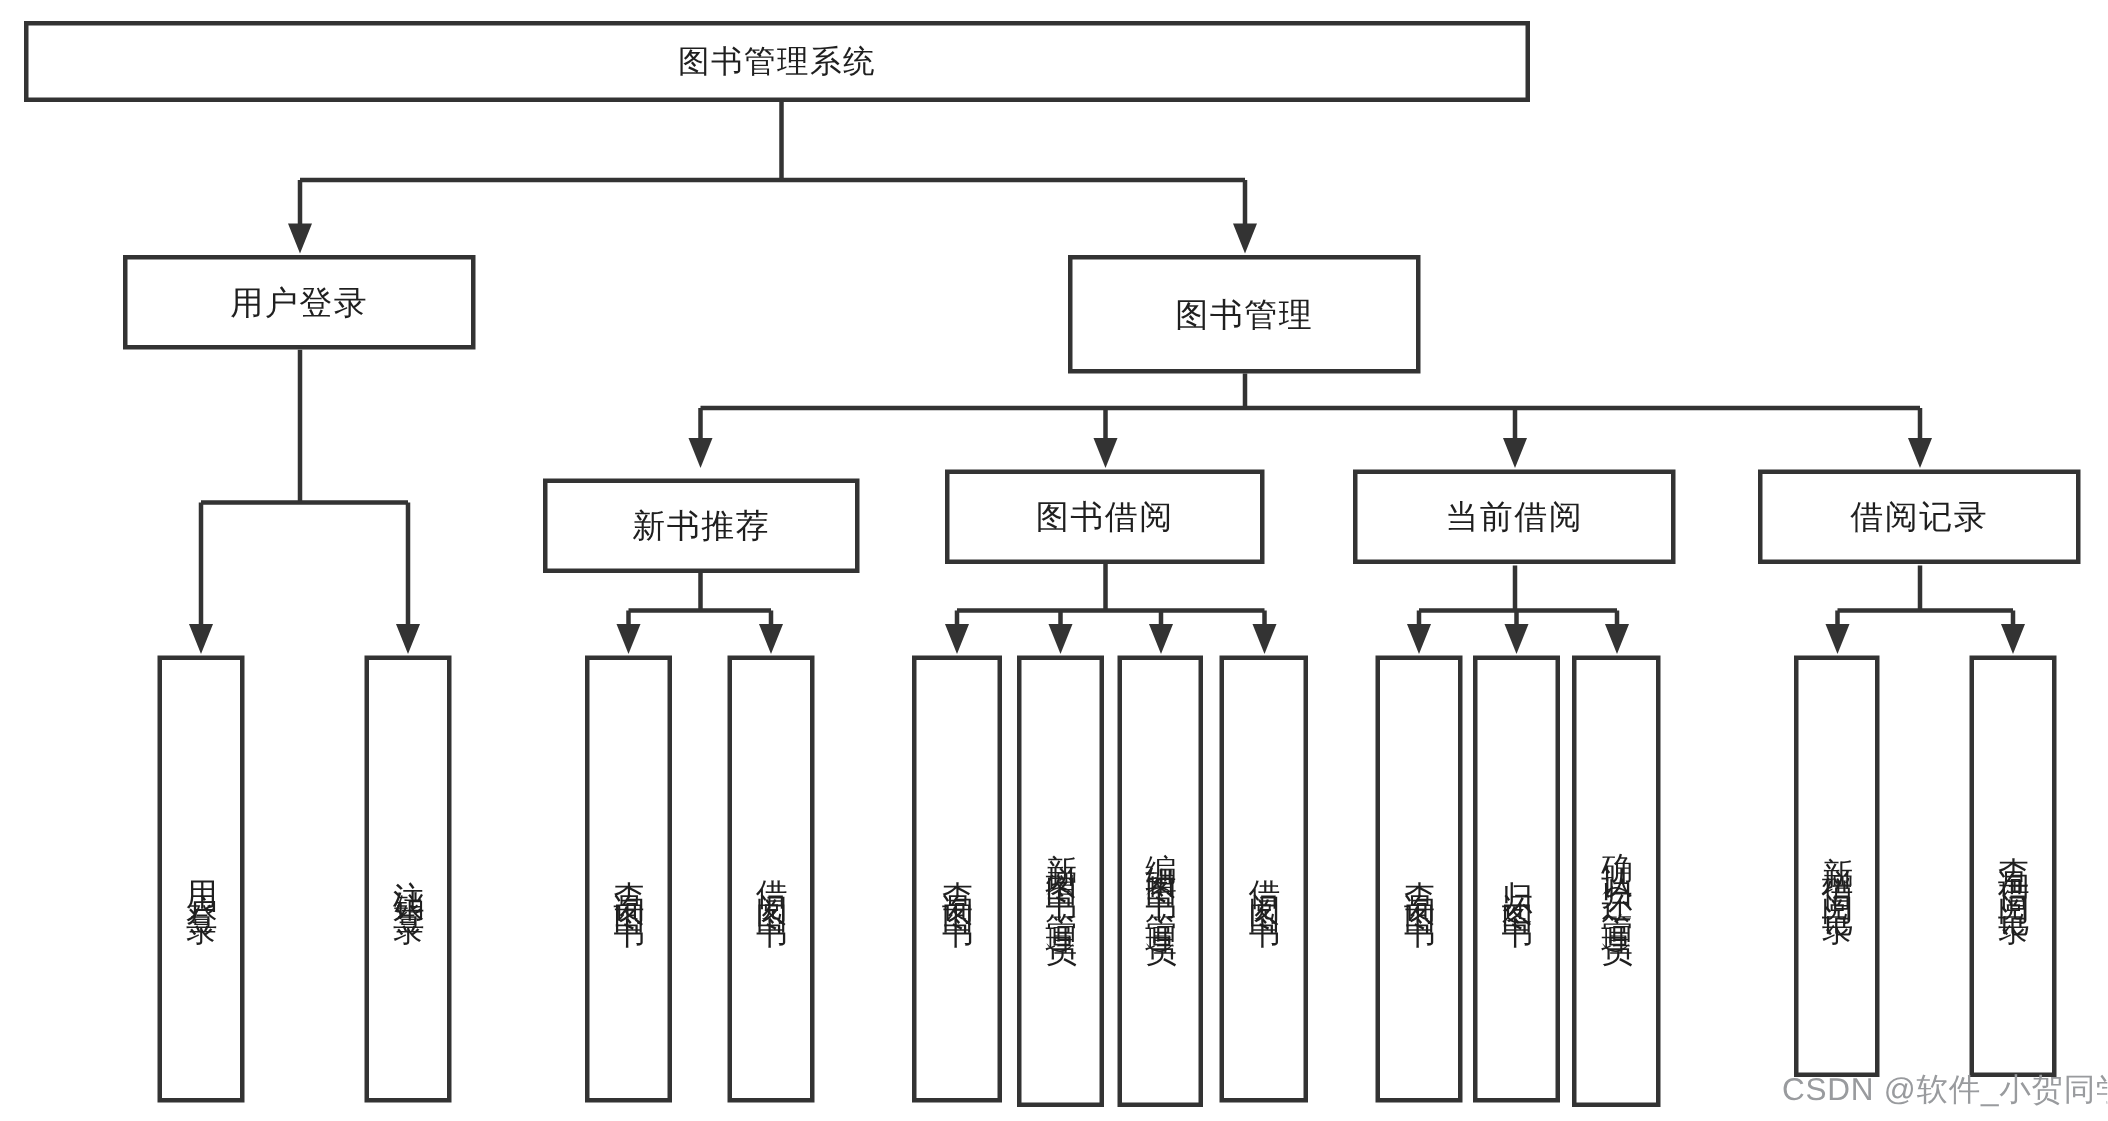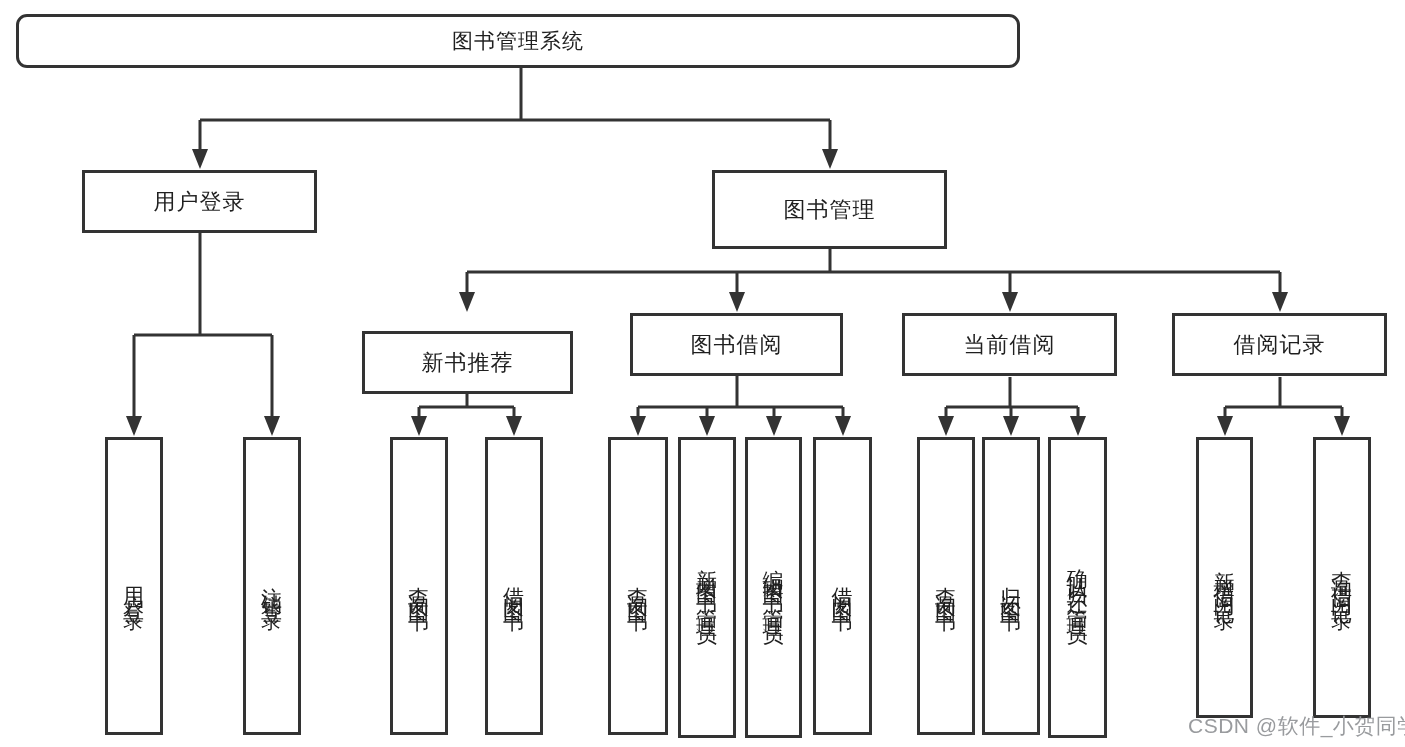--- a/index.html
+++ b/index.html
@@ -100,32 +100,32 @@
       <polygon points="766,416 782,416 774,436"></polygon>
       <polygon points="835,416 851,416 843,436"></polygon>
       <polygon points="938,416 954,416 946,436"></polygon>
       <polygon points="1003,416 1019,416 1011,436"></polygon>
       <polygon points="1070,416 1086,416 1078,436"></polygon>
       <polygon points="1217,416 1233,416 1225,436"></polygon>
       <polygon points="1334,416 1350,416 1342,436"></polygon>
     </g>
   </svg>
 
-  <div class="node node-root" style="left:16px; top:14px; width:1004px; height:54px;border-radius:11px;">
+  <div class="node node-root" style="left:16px; top:14px; width:1004px; height:54px;">
     <span>图书管理系统</span>
   </div>
 
   <div class="node node-branch" style="left:82px; top:170px; width:235px; height:63px;">
     <span>用户登录</span>
   </div>
   <div class="node node-branch" style="left:712px; top:170px; width:235px; height:79px;">
     <span>图书管理</span>
   </div>
 
-  <div class="node node-branch" style="left:362px; top:331px; width:211px; height:63px;">
+  <div class="node node-branch" style="left:362px; top:319px; width:211px; height:63px;">
     <span>新书推荐</span>
   </div>
   <div class="node node-branch" style="left:630px; top:313px; width:213px; height:63px;">
     <span>图书借阅</span>
   </div>
   <div class="node node-branch" style="left:902px; top:313px; width:215px; height:63px;">
     <span>当前借阅</span>
   </div>
   <div class="node node-branch" style="left:1172px; top:313px; width:215px; height:63px;">
     <span>借阅记录</span>

